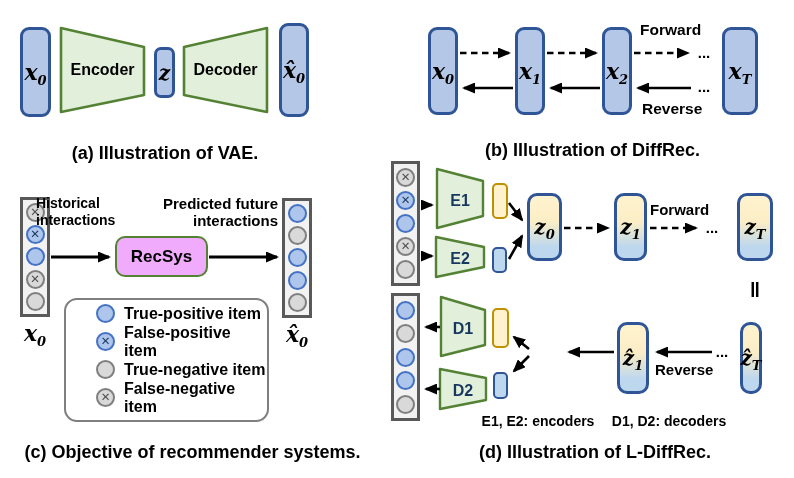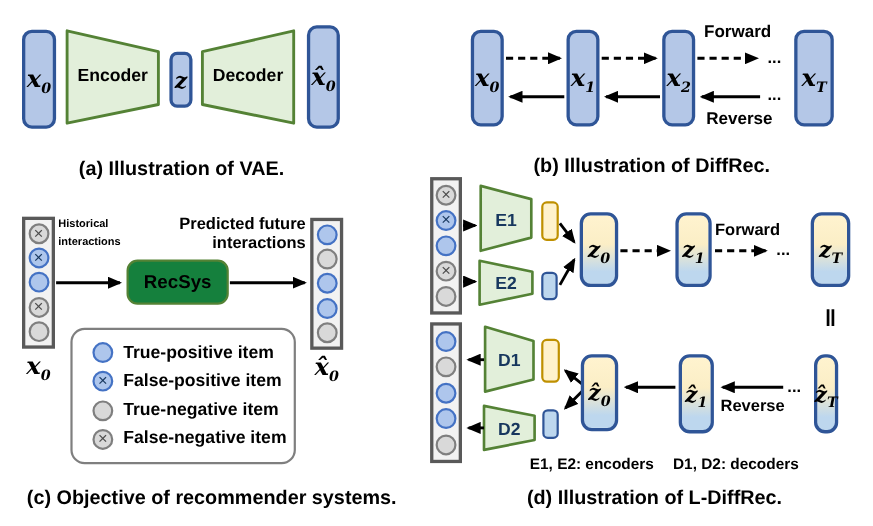--- a/index.html
+++ b/index.html
@@ -8,21 +8,21 @@
   #arrows{position:absolute;left:0;top:0;width:794px;height:478px;pointer-events:none;}
 
   
   .bluenode{position:absolute;background:#B4C7E7;border:3px solid #2F5597;border-radius:9px;
             display:flex;align-items:center;justify-content:center;box-sizing:border-box;}
   .gradnode{position:absolute;background:linear-gradient(180deg,#FFF3CF 0%,#FBEEC6 42%,#BDD7EE 82%);
             border:3px solid #2F5597;border-radius:10px;display:flex;align-items:center;
             justify-content:center;box-sizing:border-box;}
   .latent-y{position:absolute;background:#FFF2CC;border:2.5px solid #BF9000;border-radius:5px;box-sizing:border-box;}
   .latent-b{position:absolute;background:#BDD7EE;border:2.5px solid #2F5597;border-radius:5px;box-sizing:border-box;}
-  .greenbox{position:absolute;background:#15803d;border:2.6px solid #548235;border-radius:10px;
+  .greenbox{position:absolute;background:#f0abfc;border:2.6px solid #548235;border-radius:10px;
             display:flex;align-items:center;justify-content:center;box-sizing:border-box;}
 
   
   .column{position:absolute;background:#F2F2F2;border:3px solid #595959;box-sizing:border-box;
           display:flex;flex-direction:column;align-items:center;justify-content:space-evenly;}
   .circ{width:19px;height:19px;border-radius:50%;box-sizing:border-box;display:flex;
         align-items:center;justify-content:center;font:bold 11.5px "DejaVu Sans",sans-serif;flex:0 0 auto;}
   .tp,.fp{border:2.8px solid #4472C4;background:#AEC6EC;}
   .tn,.fn{border:2.8px solid #7F7F7F;background:#D9D9D9;}
   .fp::after{content:"\2715";color:#17375E;margin-top:-1px;}
@@ -36,21 +36,21 @@
   .caption{position:absolute;font-weight:bold;font-size:18px;text-align:center;}
   .trap-label{position:absolute;font-weight:bold;font-size:16px;text-align:center;}
   .ed-label{position:absolute;font-weight:bold;font-size:16px;color:#17375E;text-align:center;}
   .dots{position:absolute;font-weight:bold;font-size:15px;text-align:center;}
   .flow-label{position:absolute;font-weight:bold;font-size:15.5px;}
 
   
   .legend{position:absolute;left:64px;top:298px;width:205px;height:124px;background:#fff;
           border:2.5px solid #7F7F7F;border-radius:13px;box-sizing:border-box;
           display:flex;flex-direction:column;justify-content:space-evenly;padding:4px 0;}
-  .legend-row{display:flex;align-items:center;gap:9px;padding-left:18px;}
+  .legend-row{display:flex;align-items:center;gap:9px;padding-left:30px;}
   .legend-row .txt{font-weight:bold;font-size:16px;}
 </style>
 </head>
 <body>
 
 <div id="canvas">
 
   <svg id="arrows" viewBox="0 0 794 478">
     <defs>
       <marker id="ah" markerUnits="userSpaceOnUse" markerWidth="13" markerHeight="11" refX="11" refY="5.5" orient="auto">
@@ -127,21 +127,21 @@
   <div class="flow-label" style="left:642px;top:100px;width:76px;">Reverse</div>
   <div class="caption" style="left:450px;top:140px;width:285px;">(b) Illustration of DiffRec.</div>
 
   <div class="column" style="left:20px;top:197px;width:30px;height:120px;">
       <span class="circ fn"></span>
       <span class="circ fp"></span>
       <span class="circ tp"></span>
       <span class="circ fn"></span>
       <span class="circ tn"></span>
     </div>
-  <div class="lbl" style="left:53px;top:195px;width:94px;font-size:10px;line-height:17px;">Historical interactions</div>
+  <div class="lbl" style="left:36px;top:195px;width:94px;font-size:14px;line-height:17px;">Historical interactions</div>
   <div class="lbl" style="left:158px;top:195px;width:120px;font-size:15px;line-height:17px;text-align:right;">Predicted future interactions</div>
   <div class="greenbox" style="left:115px;top:236px;width:93px;height:41px;">
     <span class="lbl" style="position:static;font-size:17px;">RecSys</span>
   </div>
   <div class="column" style="left:282px;top:198px;width:30px;height:120px;">
       <span class="circ tp"></span>
       <span class="circ tn"></span>
       <span class="circ tp"></span>
       <span class="circ tp"></span>
       <span class="circ tn"></span>
@@ -205,23 +205,20 @@
     <span class="math small"><span>z</span><sub>1</sub></span>
   </div>
   <div class="gradnode" style="left:737px;top:193px;width:36px;height:68px;">
     <span class="math small"><span>z</span><sub>T</sub></span>
   </div>
   <div class="flow-label" style="left:650px;top:201px;width:80px;font-size:15px;">Forward</div>
   <div class="dots" style="left:700px;top:219px;width:24px;">...</div>
 
   <div class="lbl" style="left:742px;top:278px;width:26px;font-size:21px;text-align:center;">‖</div>
 
-  <div class="gradnode" style="left:528px;top:322px;width:34px;height:70px;">
-    <span class="math small"><span>ẑ</span><sub>0</sub></span>
-  </div>
   <div class="gradnode" style="left:617px;top:322px;width:32px;height:72px;">
     <span class="math small"><span>ẑ</span><sub>1</sub></span>
   </div>
   <div class="gradnode" style="left:740px;top:322px;width:22px;height:72px;">
     <span class="math small"><span>ẑ</span><sub>T</sub></span>
   </div>
   <div class="dots" style="left:710px;top:343px;width:24px;">...</div>
   <div class="flow-label" style="left:655px;top:361px;width:82px;font-size:15px;">Reverse</div>
 
   <div class="lbl" style="left:470px;top:413px;width:136px;font-size:14px;text-align:center;">E1, E2: encoders</div>

